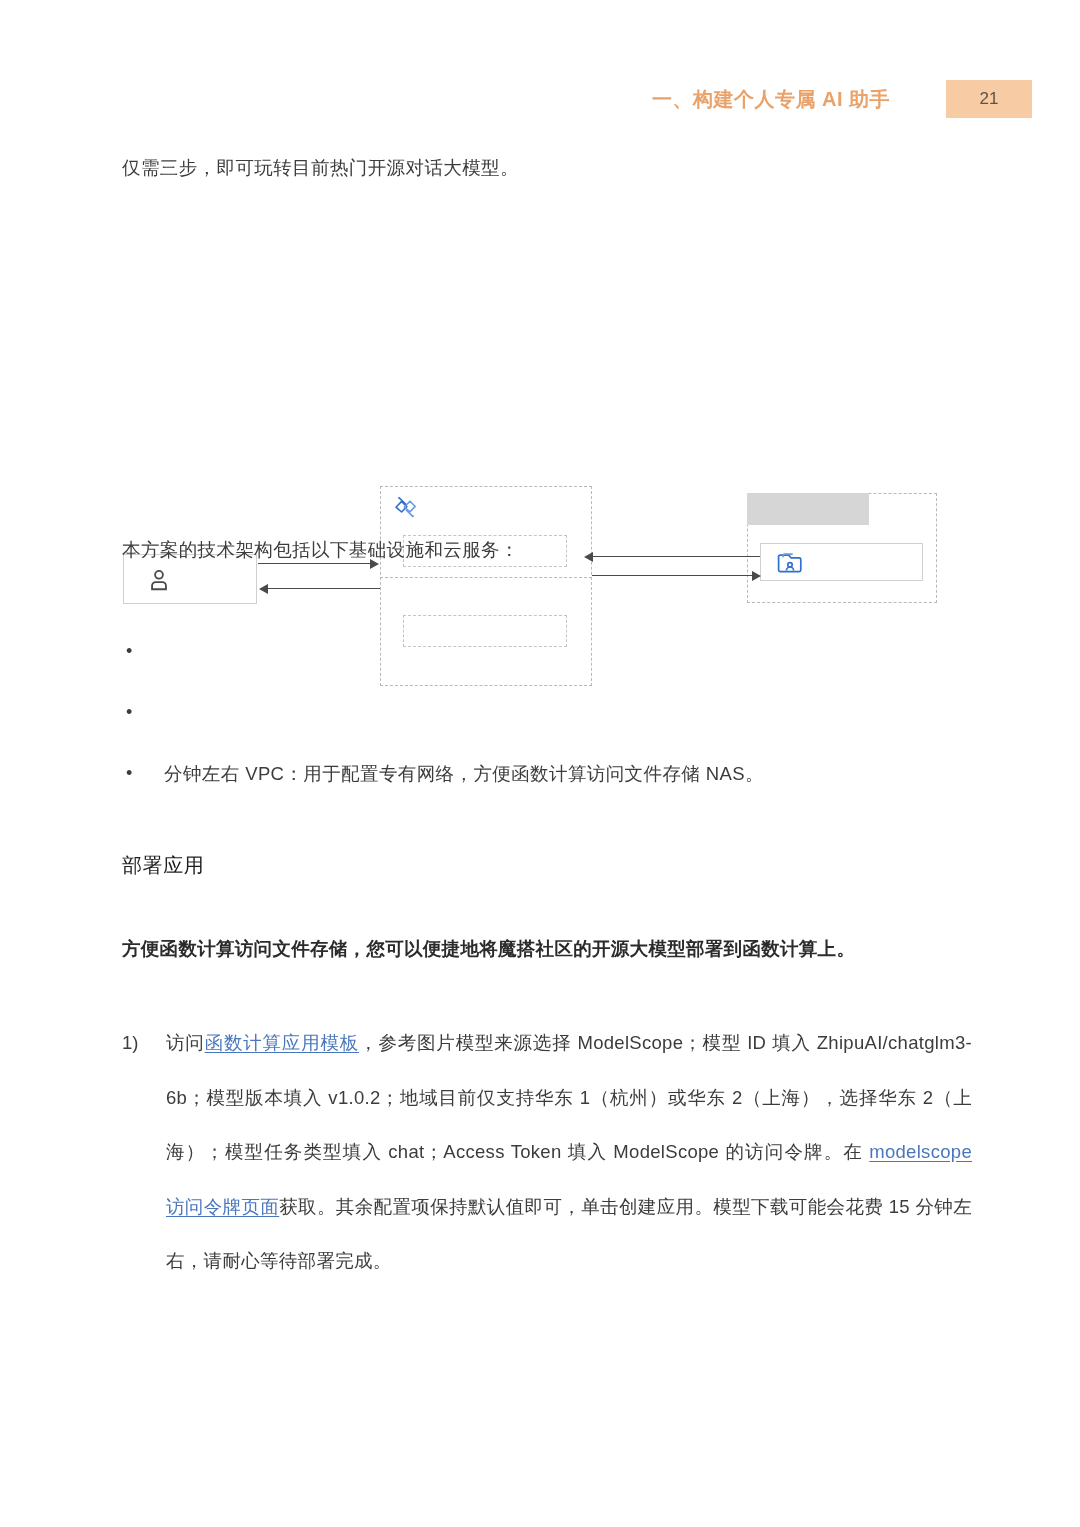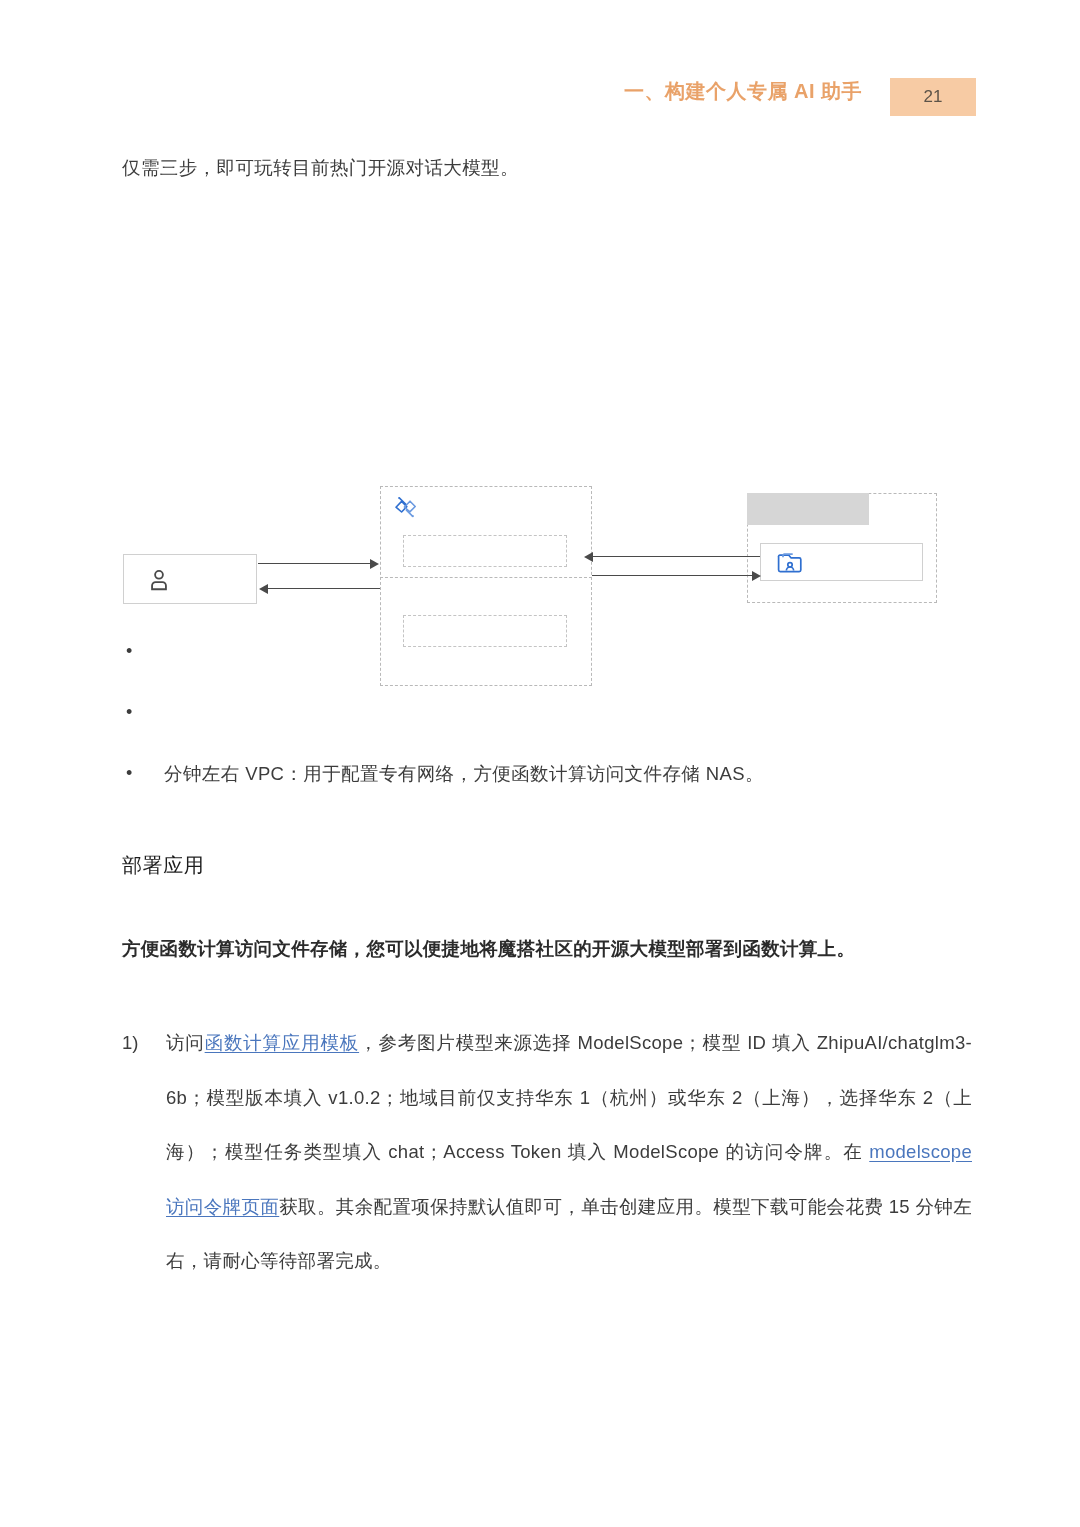--- a/index.html
+++ b/index.html
@@ -9,29 +9,29 @@
     font-family:"Liberation Sans","DejaVu Sans",sans-serif;
     color:#3a3a3a;
     position:relative;
     overflow:hidden;
   }
   .page{position:relative;width:1080px;height:1527px;}
 
   
   .header{
     position:absolute;left:0;top:78px;width:1080px;height:42px;
-    display:flex;justify-content:flex-end;
-    padding-right:104px;box-sizing:border-box;
+    display:flex;justify-content:flex-end;align-items:center;
+    padding-right:48px;box-sizing:border-box;
   }
   .header-title{
     font-size:20px;font-weight:700;color:#e9a269;letter-spacing:.5px;
     white-space:nowrap;
   }
   .page-badge{
-    width:86px;height:38px;margin-left:28px;
+    width:86px;height:38px;margin-left:56px;
     background:#f7cba4;
     display:flex;align-items:center;justify-content:center;
     font-size:17px;color:#5c5348;font-weight:400;
   }
 
   
   .para{
     position:absolute;left:122px;
     font-size:18.5px;color:#3c3c3c;line-height:1.55;
     letter-spacing:.4px;white-space:nowrap;
@@ -176,20 +176,21 @@
     <div class="arrow-line" style="left:268px;top:358px;width:112px;"></div>
     <div class="arrow-head ah-left" style="left:259px;top:354px;"></div>
 
     <div class="arrow-line" style="left:592px;top:326px;width:168px;"></div>
     <div class="arrow-head ah-left" style="left:584px;top:322px;"></div>
 
     <div class="arrow-line" style="left:592px;top:345px;width:160px;"></div>
     <div class="arrow-head ah-right" style="left:752px;top:341px;"></div>
   </div>
 
+  <div class="para arch-lead">本方案的技术架构包括以下基础设施和云服务：</div>
 
   <div class="bullet-list">
     <div class="bullet">
       <span class="bullet-dot">•</span>
     </div>
     <div class="bullet">
       <span class="bullet-dot">•</span>
     </div>
     <div class="bullet">
       <span class="bullet-dot">•</span>

